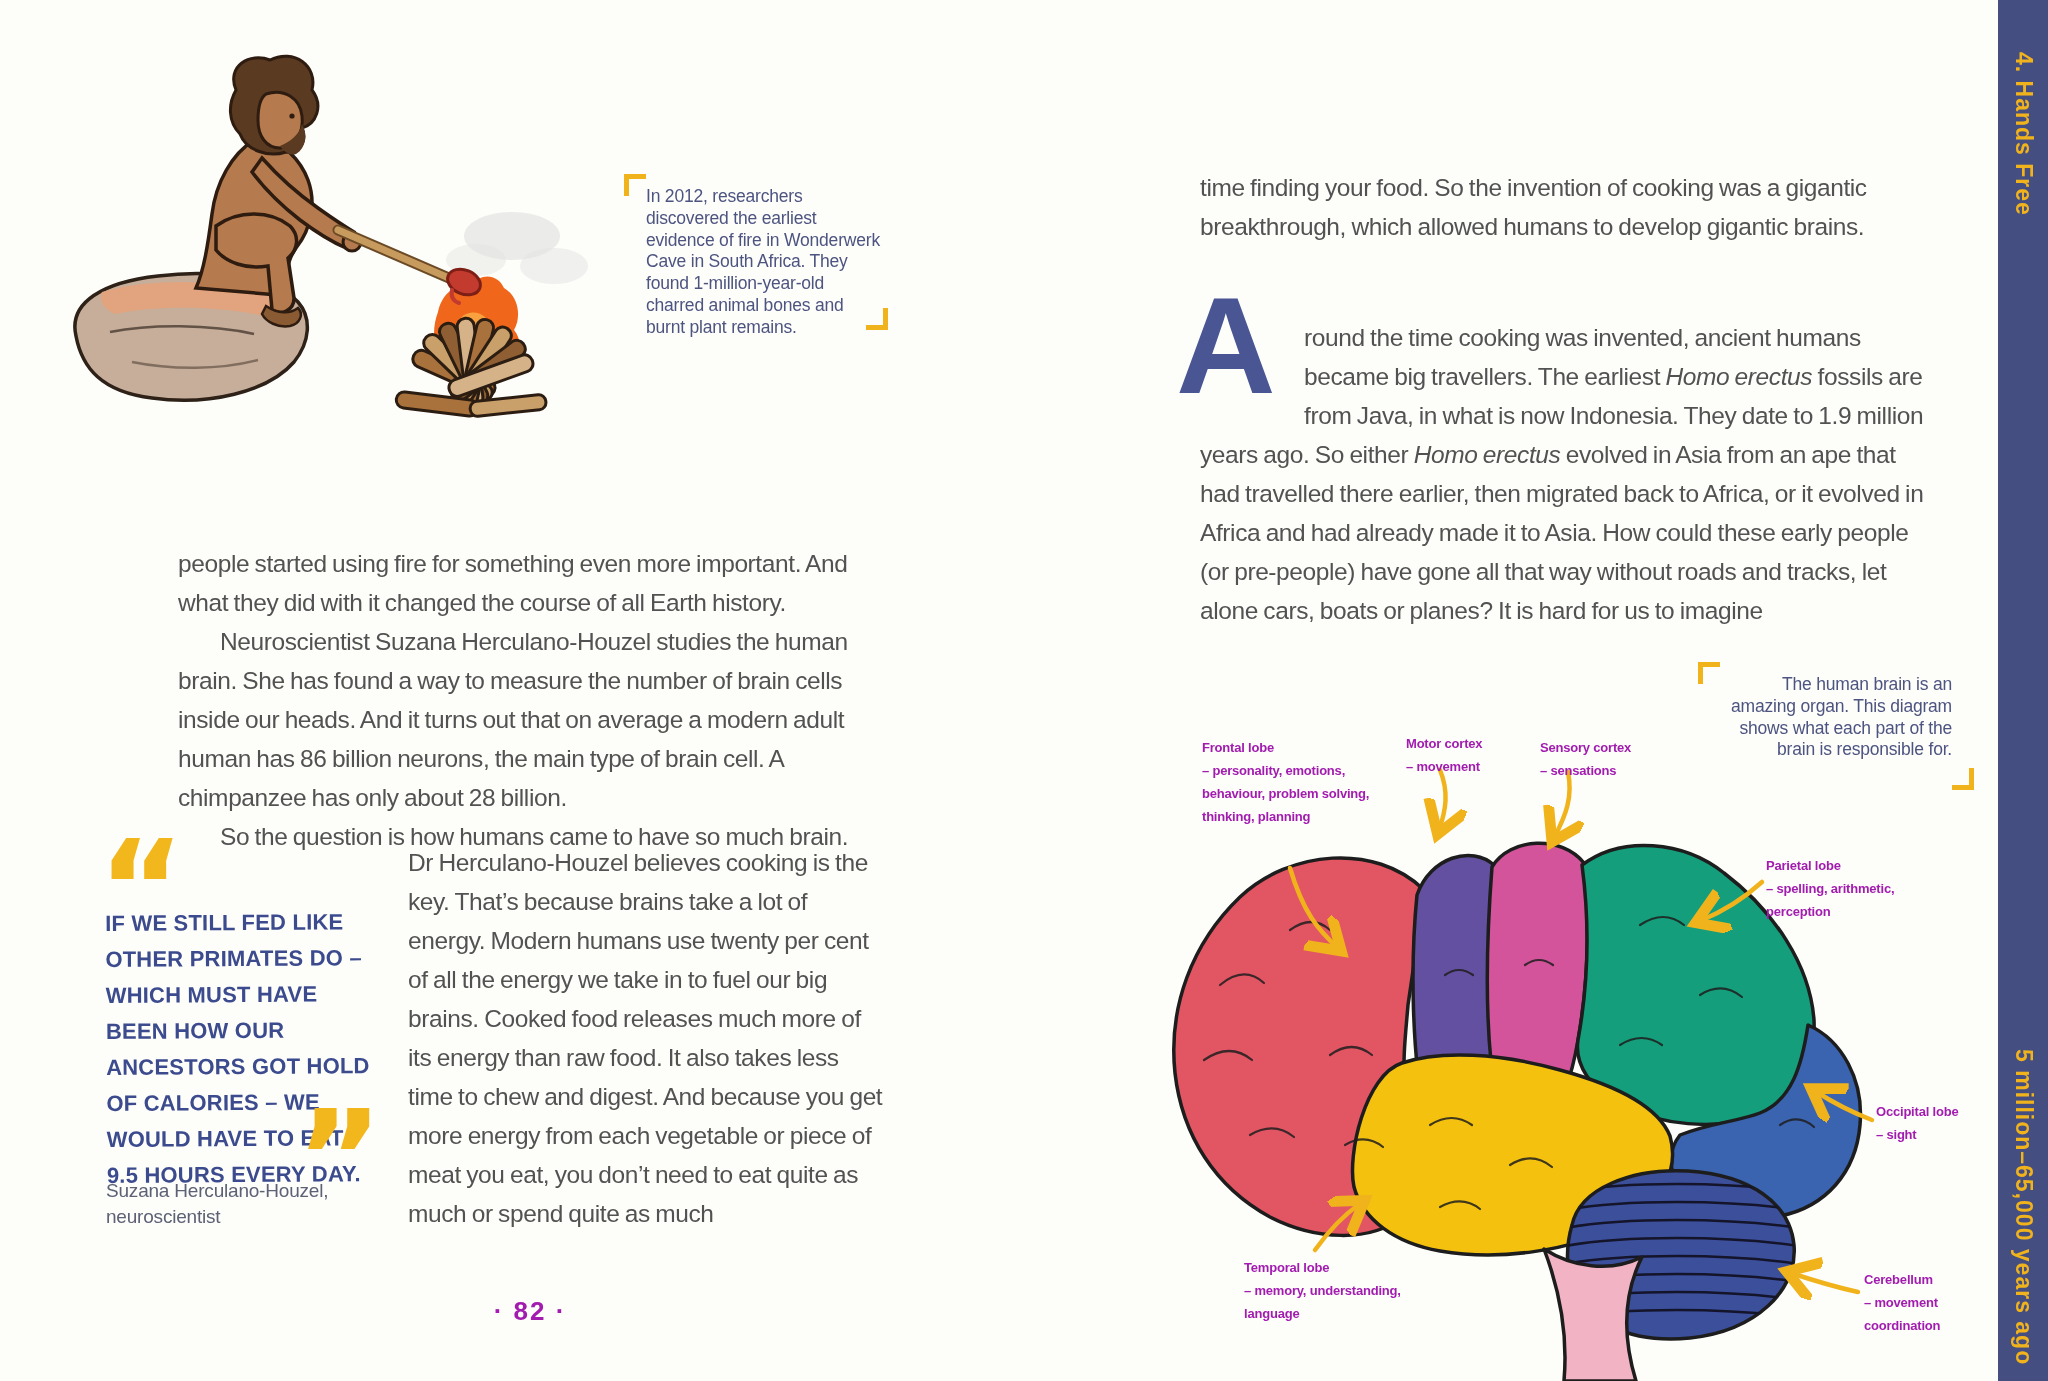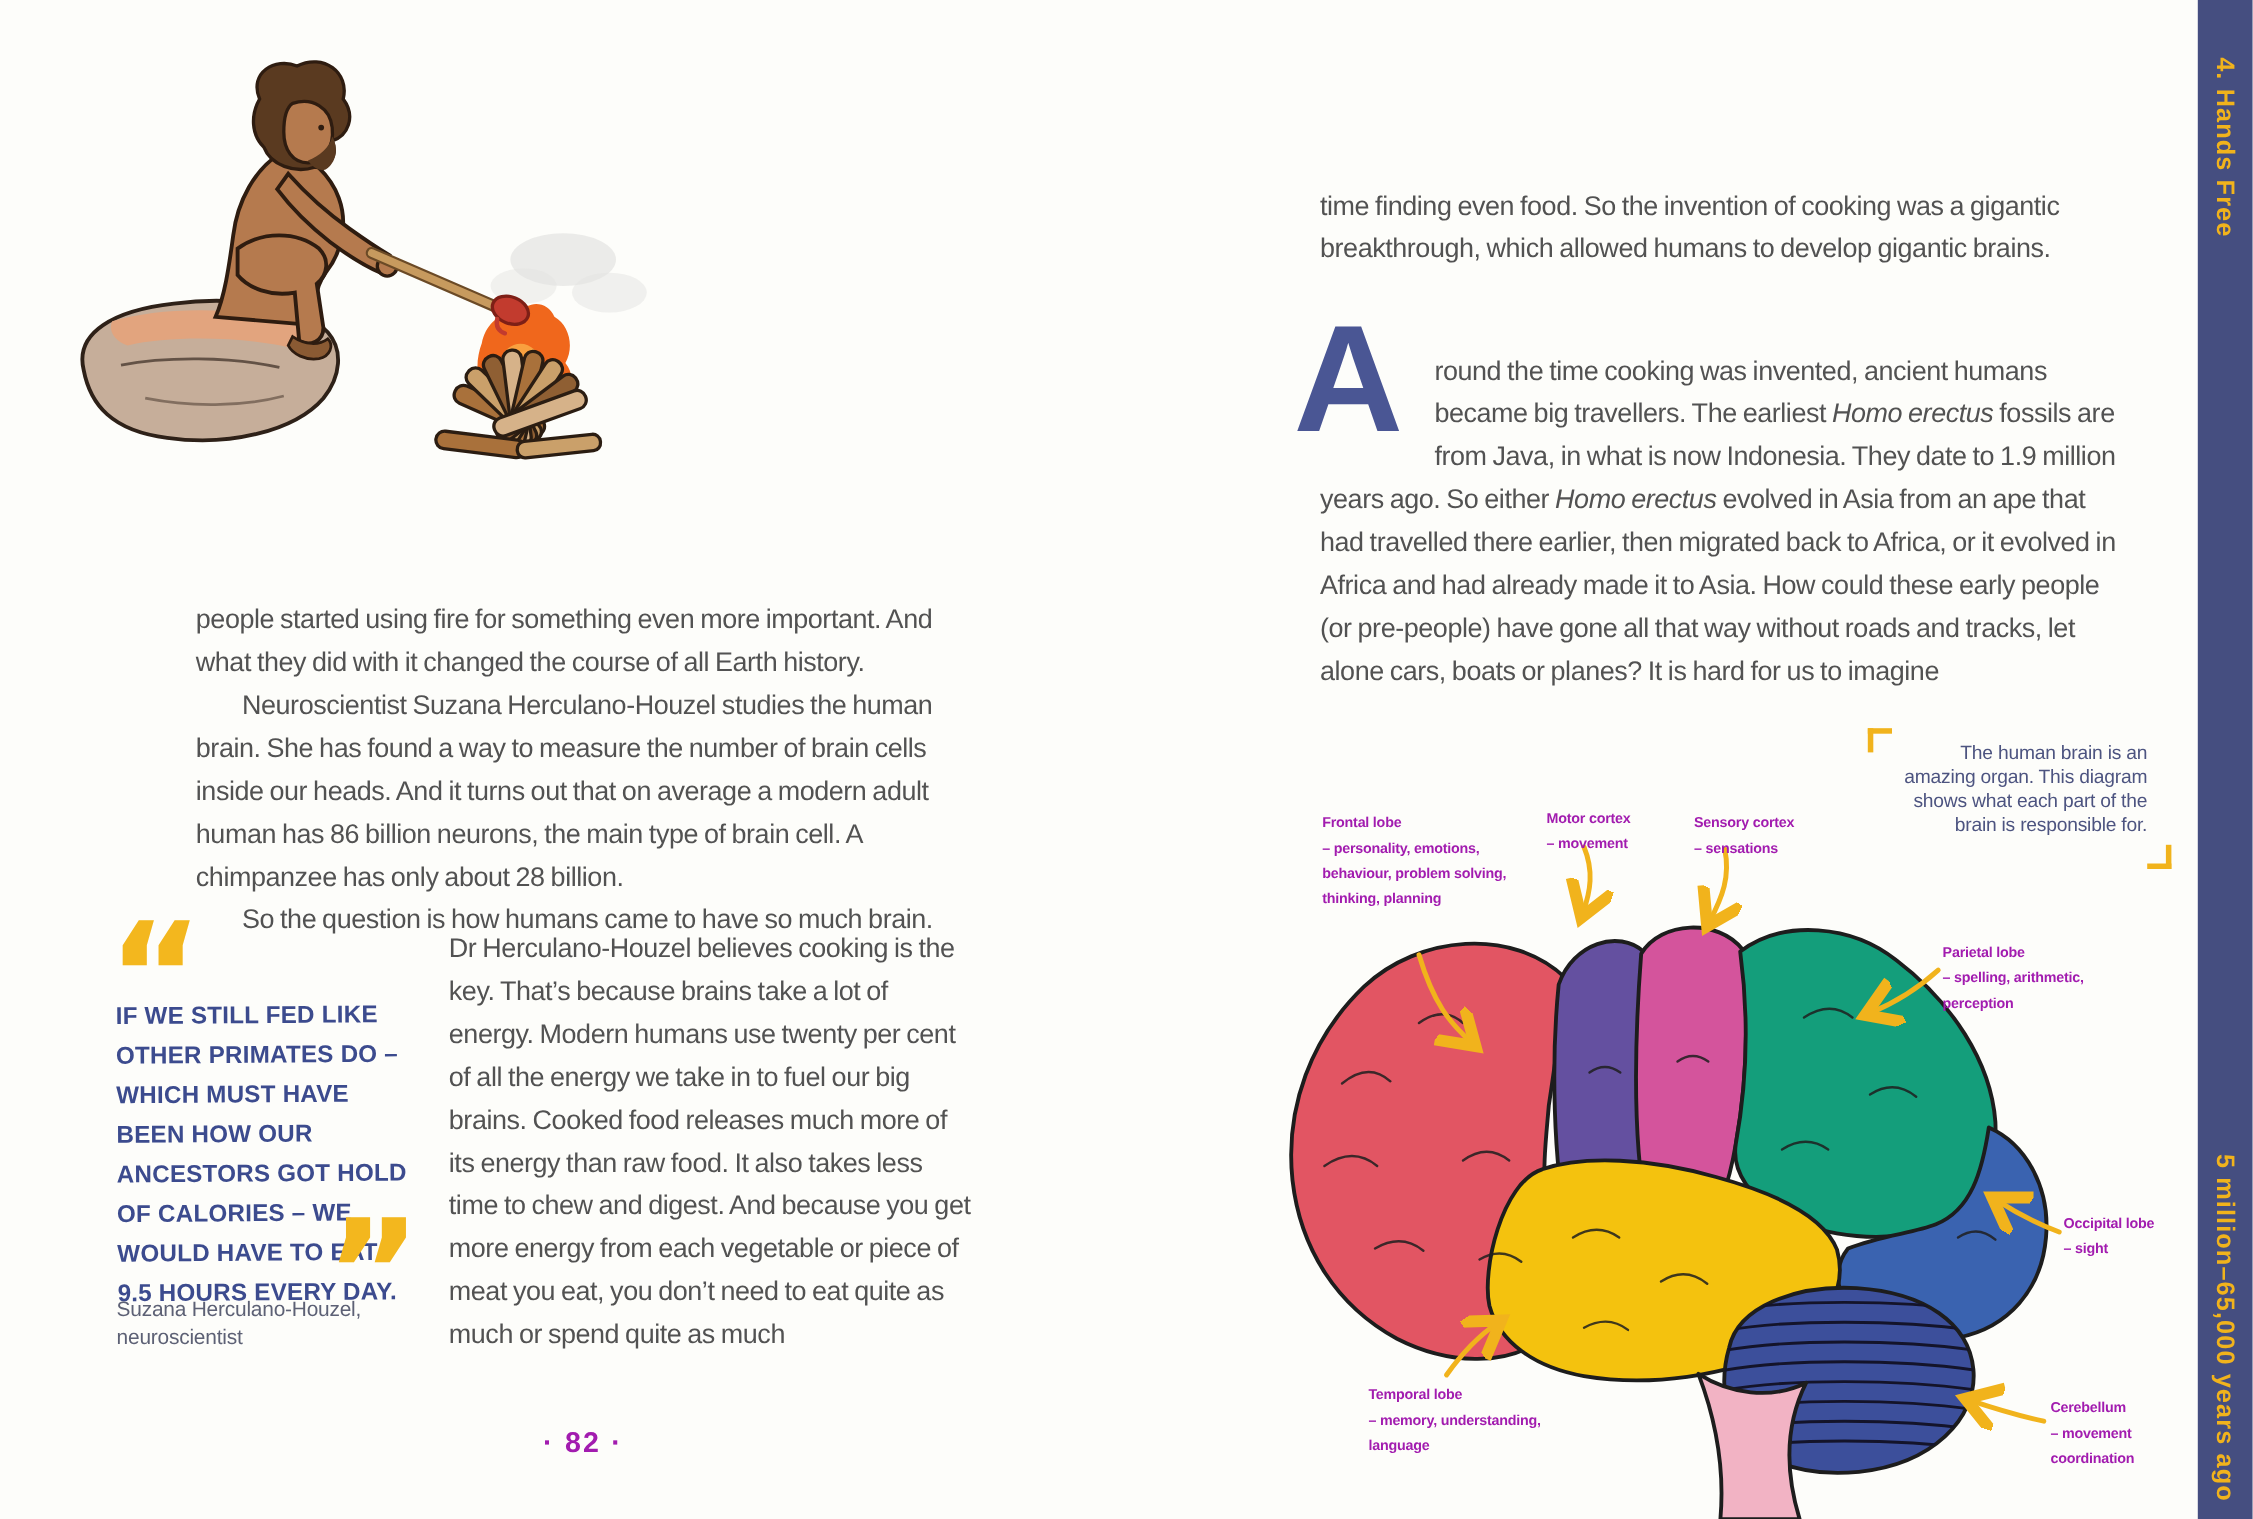--- a/index.html
+++ b/index.html
@@ -121,40 +121,45 @@
 
       <g>
         <path d="M298,200 L432,258" stroke="#6b4a26" stroke-width="11" stroke-linecap="round"></path>
         <path d="M298,200 L432,258" stroke="#c79a5e" stroke-width="7" stroke-linecap="round"></path>
         <ellipse cx="424" cy="252" rx="17" ry="12" fill="#c23b2e" stroke="#7e1f16" stroke-width="3" transform="rotate(22 424 252)"></ellipse>
         <path d="M412,260 q-2,10 7,13" stroke="#c23b2e" stroke-width="4" fill="none" stroke-linecap="round"></path>
       </g>
     </svg>
   </div>
 
+  <div class="caption" style="left:612px;top:172px;width:278px;height:158px;">
+    <span class="corner tl"></span>
+    <span class="cap-text" style="width:236px;">In 2012, researchers discovered the earliest evidence of fire in Wonderwerk Cave in South Africa. They found 1-million-year-old charred animal bones and burnt plant remains.</span>
+    <span class="corner br"></span>
+  </div>
 
   <div class="body-text" style="left:178px;top:544px;width:706px;">
     <p>people started using fire for something even more important. And what they did with it changed the course of all Earth history.</p>
     <p class="indent">Neuroscientist Suzana Herculano-Houzel studies the human brain. She has found a way to measure the number of brain cells inside our heads. And it turns out that on average a modern adult human has 86 billion neurons, the main type of brain cell. A chimpanzee has only about 28 billion.</p>
     <p class="indent">So the question is how humans came to have so much brain.</p>
   </div>
 
   <div class="quote-mark" style="left:98px;top:822px;">“</div>
   <div class="quote-text" style="left:106px;top:905px;width:272px;">IF WE STILL FED LIKE OTHER PRIMATES DO – WHICH MUST HAVE BEEN HOW OUR ANCESTORS GOT HOLD OF CALORIES – WE WOULD HAVE TO EAT 9.5 HOURS EVERY DAY.</div>
   <div class="quote-mark" style="left:296px;top:1092px;">”</div>
   <div class="quote-attrib" style="left:106px;top:1178px;width:240px;">Suzana Herculano-Houzel, neuroscientist</div>
 
   <div class="body-text" style="left:408px;top:843px;width:480px;">
     <p>Dr Herculano-Houzel believes cooking is the key. That’s because brains take a lot of energy. Modern humans use twenty per cent of all the energy we take in to fuel our big brains. Cooked food releases much more of its energy than raw food. It also takes less time to chew and digest. And because you get more energy from each vegetable or piece of meat you eat, you don’t need to eat quite as much or spend quite as much</p>
   </div>
 
   <div class="page-number" style="left:430px;top:1296px;width:200px;">· 82 ·</div>
 
   <div class="body-text" style="left:1200px;top:168px;width:725px;">
-    <p>time finding even food. So the invention of cooking was a gigantic breakthrough, which allowed humans to develop gigantic brains.</p>
+    <p>time finding your food. So the invention of cooking was a gigantic breakthrough, which allowed humans to develop gigantic brains.</p>
   </div>
 
   <div class="body-text dropcap-para" style="left:1200px;top:318px;width:725px;">
     <span class="dropcap">A</span>
     <span class="dropcap-float"></span>
     <span>round the time cooking was invented, ancient humans became big travellers. The earliest </span><span class="it">Homo erectus</span><span> fossils are from Java, in what is now Indonesia. They date to 1.9 million years ago. So either </span><span class="it">Homo erectus</span><span> evolved in Asia from an ape that had travelled there earlier, then migrated back to Africa, or it evolved in Africa and had already made it to Asia. How could these early people (or pre-people) have gone all that way without roads and tracks, let alone cars, boats or planes? It is hard for us to imagine</span>
   </div>
 
   <div id="brain-diagram">
 

